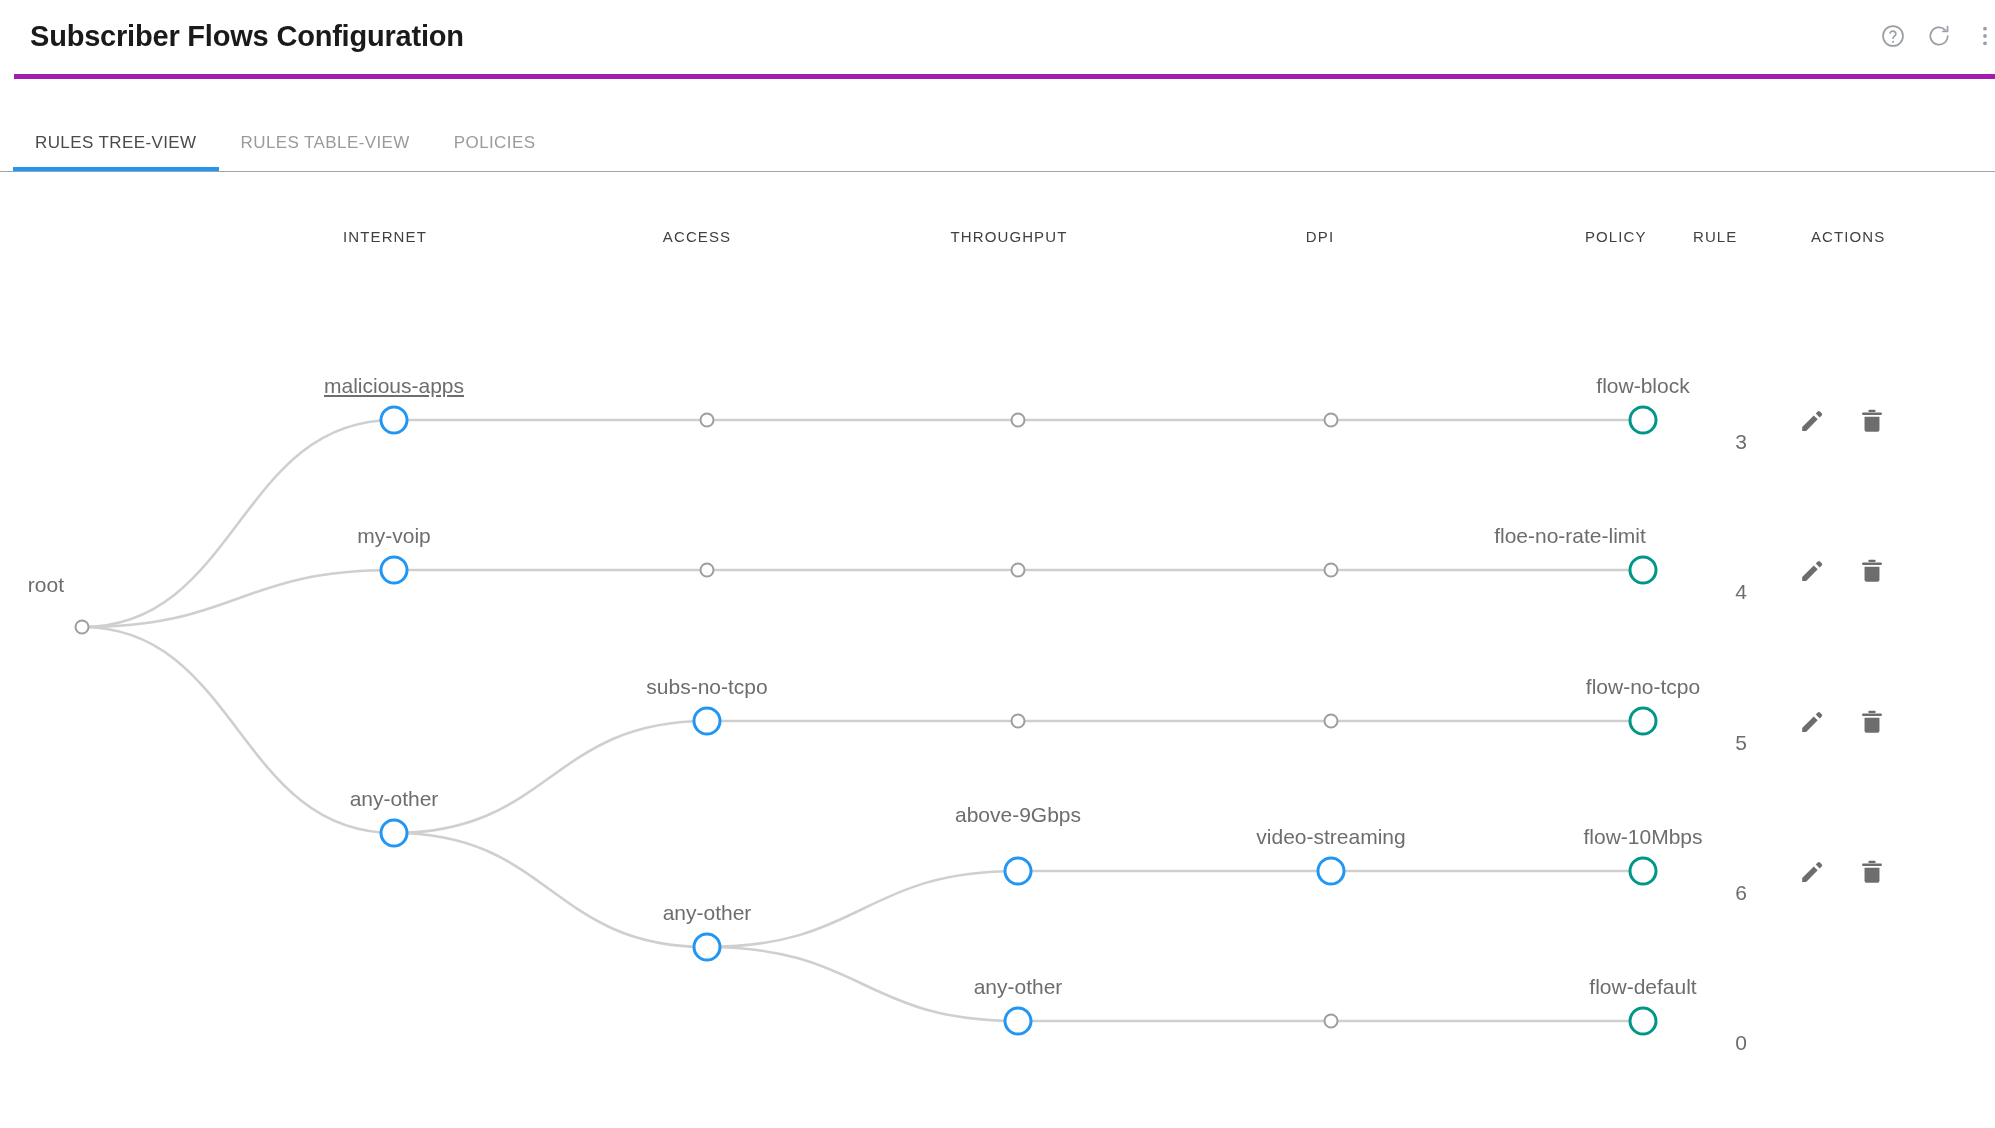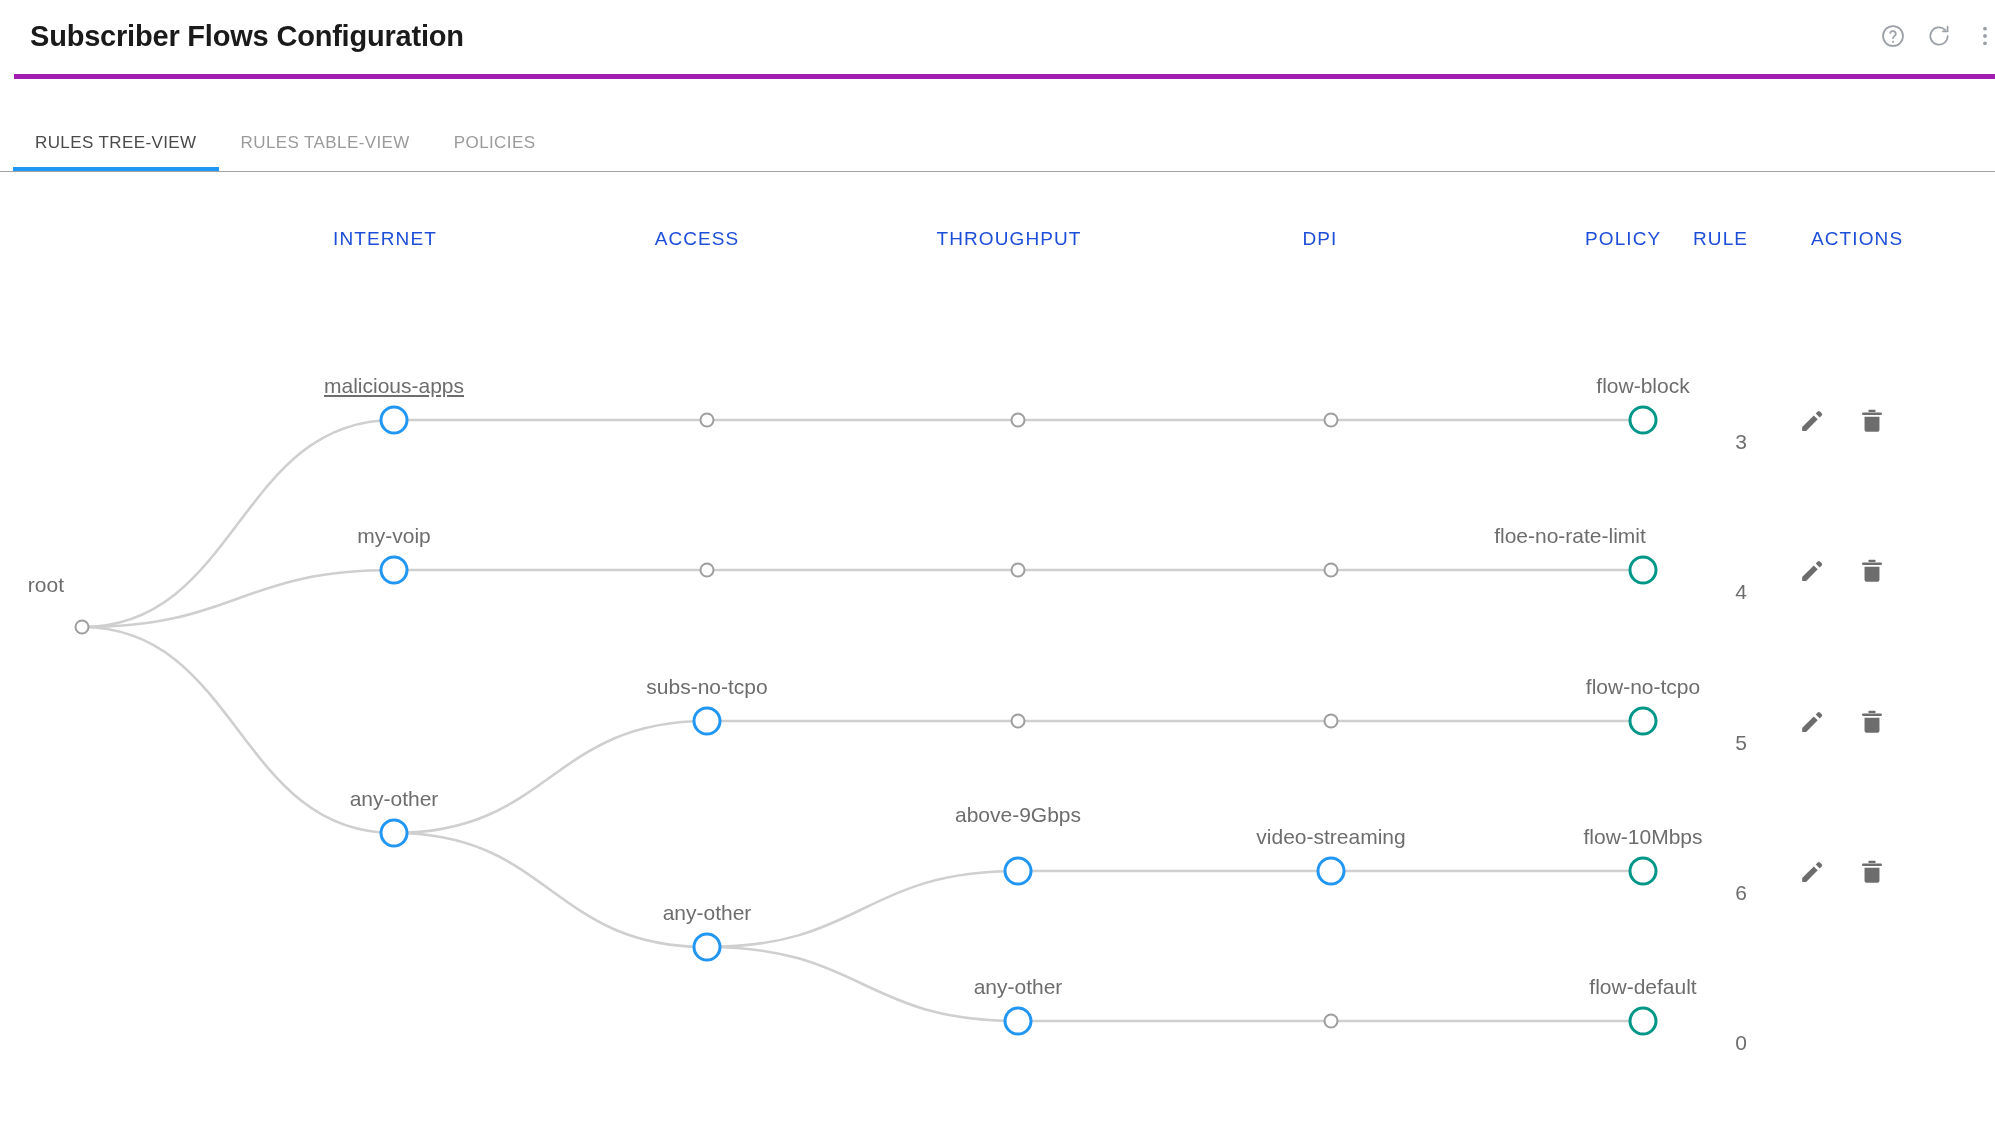--- a/index.html
+++ b/index.html
@@ -100,23 +100,23 @@
     height: 956px;
   }
   .tree-svg {
     position: absolute;
     left: 0; top: 0;
     width: 1995px;
     height: 956px;
   }
   .col-header {
     position: absolute;
-    font-size: 19px;
+    font-size: 15px;
     letter-spacing: 1.1px;
-    color: #1d4ed8;
+    color: #404040;
     white-space: nowrap;
     transform: translateX(-50%);
     top: 244px;
     text-align: right;
   }
   .col-header.right-al {
     transform: none;
   }
   .node-label {
     position: absolute;

